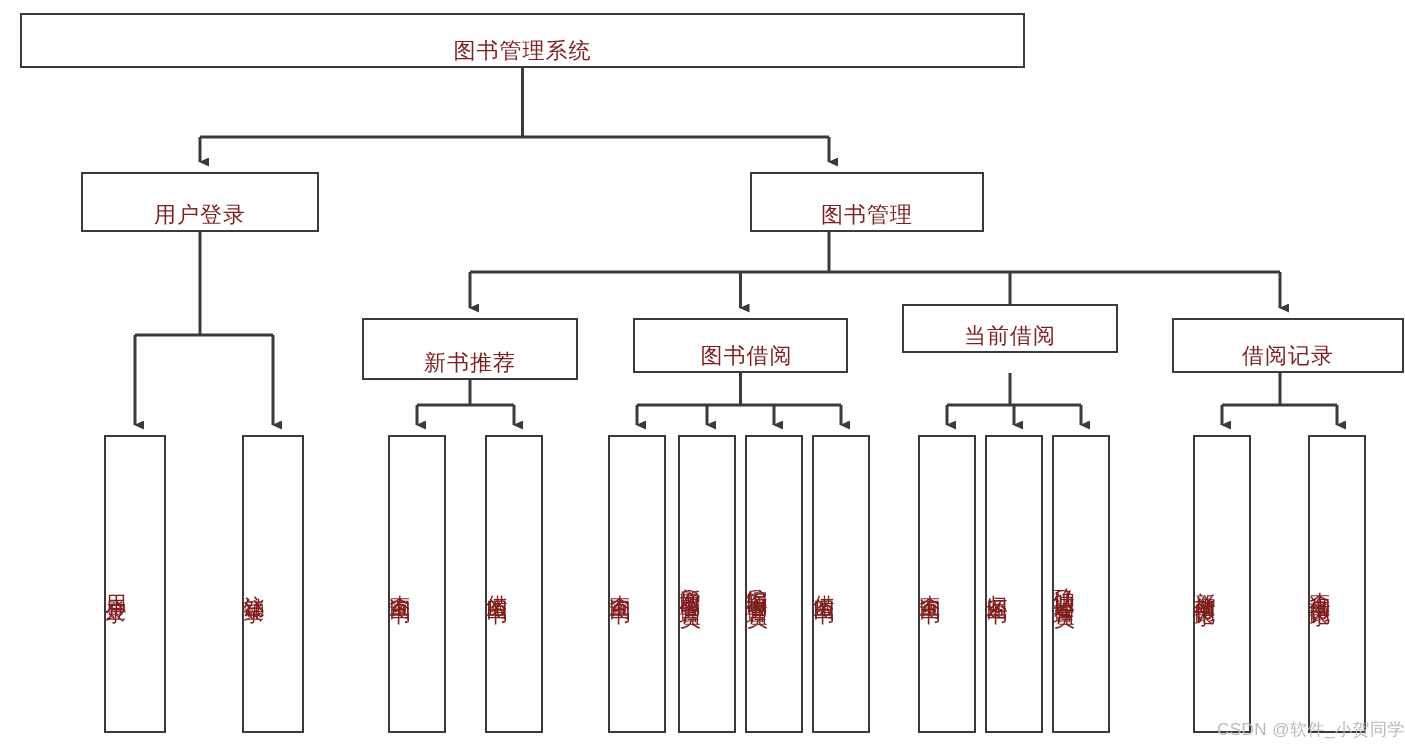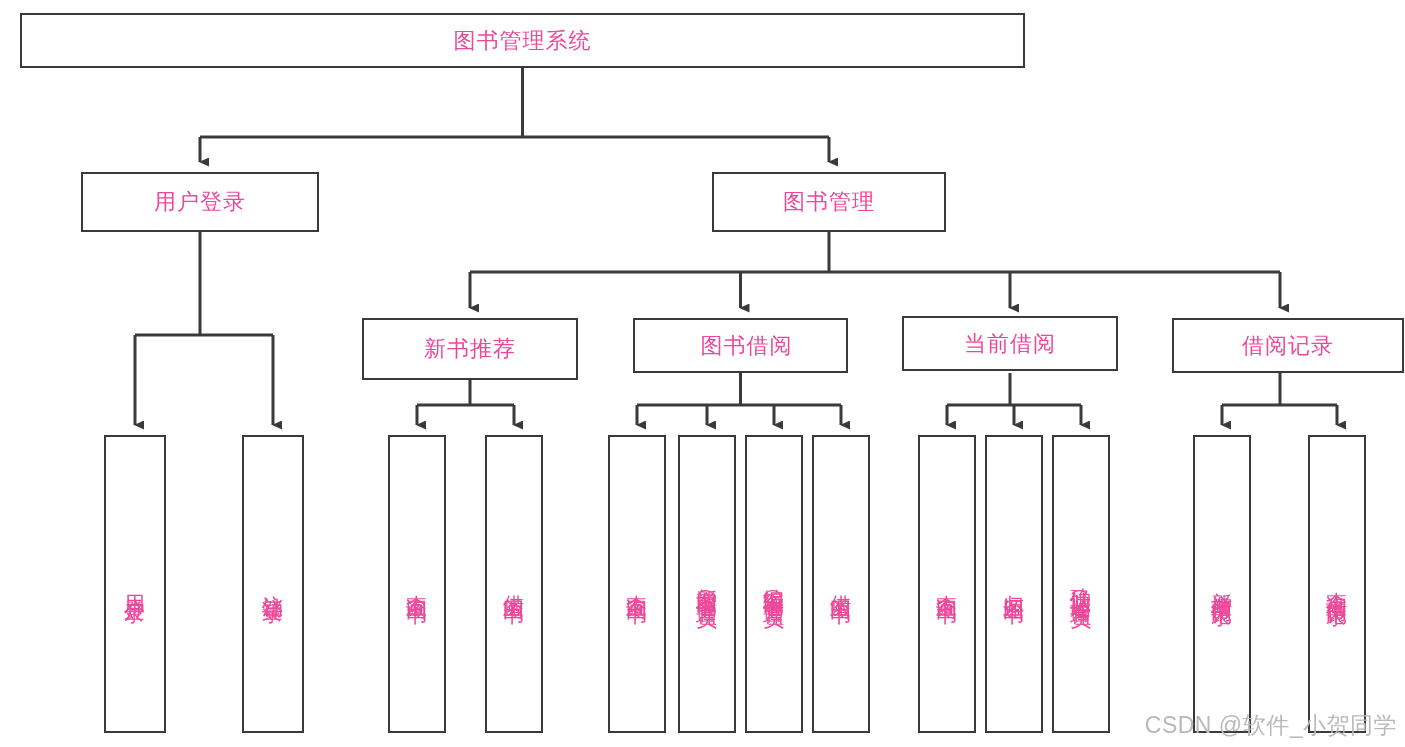--- a/index.html
+++ b/index.html
@@ -16,23 +16,23 @@
     height: 747px;
     background: #ffffff;
     overflow: hidden;
   }
   .node {
     position: absolute;
     box-sizing: border-box;
     background: #ffffff;
     border: 2.5px solid #3a3a3a;
     display: flex;
-    align-items: center;
+    align-items: flex-end;
     justify-content: center;
-    color: #ec4899;
+    color: #7f1d1d;
   }
   .node.h {
     font-size: 22px;
     letter-spacing: 1px;
   }
   .node.v {
     writing-mode: vertical-rl;
     text-orientation: upright;
     font-size: 21px;
     letter-spacing: 3px;
@@ -47,23 +47,23 @@
   svg.edges {
     position: absolute;
     left: 0;
     top: 0;
     width: 1405px;
     height: 747px;
     pointer-events: none;
   }
   .watermark {
     position: absolute;
-    right: 8px;
+    right: 0;
     bottom: 6px;
-    font-size: 23px;
+    font-size: 17px;
     color: #b9b9b9;
     letter-spacing: 0.5px;
     white-space: nowrap;
   }
 </style>
 </head>
 <body>
 
 <div id="canvas">
 
@@ -110,30 +110,30 @@
       </g>
   </svg>
 
   <div id="node-layer">
       <div class="node h" style="left: 20px; top: 13px; width: 1005px; height: 55px;">
         <span class="hlabel">图书管理系统</span>
       </div>
       <div class="node h" style="left: 81px; top: 172px; width: 238px; height: 60px;">
         <span class="hlabel">用户登录</span>
       </div>
-      <div class="node h" style="left: 712px; top: 172px; width: 234px; height: 60px;">
+      <div class="node h" style="left: 750px; top: 172px; width: 234px; height: 60px;">
         <span class="hlabel">图书管理</span>
       </div>
       <div class="node h" style="left: 362px; top: 318px; width: 216px; height: 62px;">
         <span class="hlabel">新书推荐</span>
       </div>
       <div class="node h" style="left: 633px; top: 318px; width: 215px; height: 55px; padding-left: 12px;">
         <span class="hlabel">图书借阅</span>
       </div>
-      <div class="node h" style="left: 902px; top: 316px; width: 216px; height: 55px;">
+      <div class="node h" style="left: 902px; top: 304px; width: 216px; height: 49px;">
         <span class="hlabel">当前借阅</span>
       </div>
       <div class="node h" style="left: 1172px; top: 318px; width: 232px; height: 55px;">
         <span class="hlabel">借阅记录</span>
       </div>
       <div class="node v" style="left: 104px; top: 435px; width: 62px; height: 298px;">
         <span class="vlabel">用户登录</span>
       </div>
       <div class="node v" style="left: 242px; top: 435px; width: 62px; height: 298px;">
         <span class="vlabel">注销登录</span>

